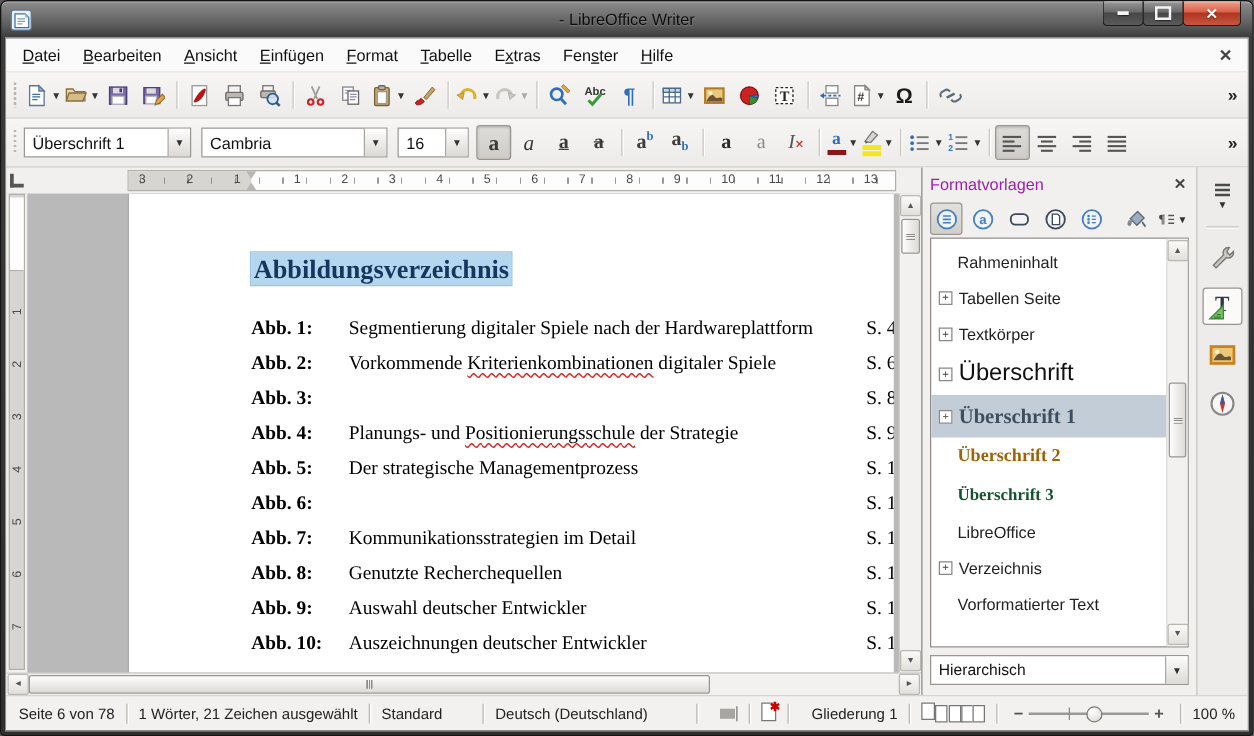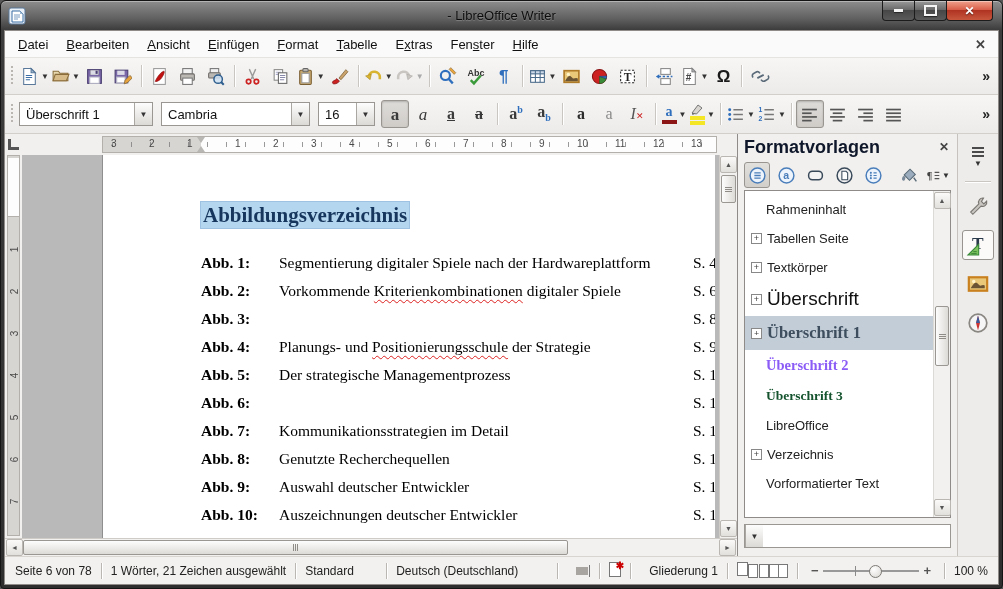--- a/index.html
+++ b/index.html
@@ -100,36 +100,36 @@
           background:repeating-linear-gradient(180deg,#8f8c88 0 1px,transparent 1px 2px);}
   .hthumb i{width:5px;height:7px;background:repeating-linear-gradient(90deg,#8f8c88 0 1px,transparent 1px 2px);}
   .vspace{flex:1;}
   .hscroll{height:17px;background:#f2f1ef;border-top:1px solid #cfccc8;display:flex;align-items:center;padding:0 1px;}
   .htrack{flex:1;height:15px;display:flex;align-items:center;}
   .hthumb{width:78%;height:13px;border:1px solid #9a9792;border-radius:2px;
           background:linear-gradient(180deg,#fdfdfd,#dddbd7);display:flex;align-items:center;justify-content:center;}
   
   .sidebar{width:207px;background:#f1f0ee;border-left:1px solid #8e8b88;display:flex;flex-direction:column;padding:0 6px;flex:none;}
   .sb-header{height:26px;display:flex;align-items:center;}
-  .sb-title{font-size:18px;font-weight:bold;color:#0f172a;}
+  .sb-title{font-size:13px;font-weight:normal;color:#a21caf;}
   .sb-close{margin-left:auto;color:#444;font-weight:bold;font-size:12px;padding:0 2px;}
   .sb-tools{height:30px;display:flex;align-items:center;gap:3px;}
   .sbtn{width:24px;height:24px;display:flex;align-items:center;justify-content:center;border:1px solid transparent;border-radius:3px;}
   .sbtn.pressed{background:linear-gradient(180deg,#e2e0dd,#d2cfca);border-color:#98948f;}
   .sb-gap{flex:1;}
   .sb-listwrap{flex:1;background:#fff;border:1px solid #8e8b88;display:flex;min-height:0;}
   .sb-items{flex:1;padding-top:4px;overflow:hidden;}
   .sb-item{display:flex;align-items:center;position:relative;padding:7px 2px 7px 6px;color:#222;}
   .sb-item .exp{width:9px;height:9px;border:1px solid #888;background:#fff;flex:none;margin-right:5px;
                 display:flex;align-items:center;justify-content:center;font-size:9px;line-height:7px;color:#444;}
   .sb-item .noexp{width:15px;flex:none;}
   .sb-item.plain{font-size:13px;}
   .sb-item.ueberschrift{font-size:19px;padding:6px 2px 6px 6px;color:#111;}
   .sb-item.h1{font-family:"Liberation Serif",serif;font-weight:bold;font-size:16.5px;color:#3e4e5e;}
-  .sb-item.h2{font-family:"Liberation Serif",serif;font-weight:bold;font-size:14.5px;color:#8b5cf6;align-items:center;}
+  .sb-item.h2{font-family:"Liberation Serif",serif;font-weight:bold;font-size:14.5px;color:#a16207;align-items:center;}
   .sb-item.h3{font-family:"Liberation Serif",serif;font-weight:bold;font-size:13.5px;color:#14532d;}
   .sb-item.selected{background:#c2cdd8;}
   .sb-scroll{width:16px;border-left:1px solid #dcdad6;background:#f2f1ef;display:flex;flex-direction:column;align-items:center;}
   .sb-vthumb{width:12px;height:58px;border:1px solid #9a9792;border-radius:2px;margin-top:96px;
              background:linear-gradient(90deg,#fdfdfd,#dddbd7);display:flex;align-items:center;justify-content:center;}
   .sb-filter{margin:6px 0 8px;}
   
   .tabstrip{width:40px;background:#edecea;border-left:1px solid #c6c3bf;display:flex;flex-direction:column;align-items:center;padding-top:8px;gap:9px;flex:none;}
   .tsbtn{width:30px;height:28px;display:flex;align-items:center;justify-content:center;border:1px solid transparent;border-radius:3px;}
   .tsbtn.active{background:#fbfaf9;border-color:#98948f;}
@@ -715,20 +715,21 @@
           <div class="sb-scroll">
             <span class="sb-btn">▲</span>
             <span class="sb-vthumb">
                 <i style="display:block;width:7px;height:5px;background:repeating-linear-gradient(180deg,#8f8c88 0 1px,transparent 1px 2px);"></i>
               </span>
             <span class="vspace"></span>
             <span class="sb-btn">▼</span>
           </div>
         </div>
         <div class="combo sb-filter">
+          <span class="cval" style="font-size:12.5px;">Hierarchisch</span>
           <span class="arrow">▼</span>
         </div>
       </div>
 
       <div class="tabstrip">
         <span class="tsbtn">
             <span class="burger">
               <i></i>
               <i></i>
               <i></i>

